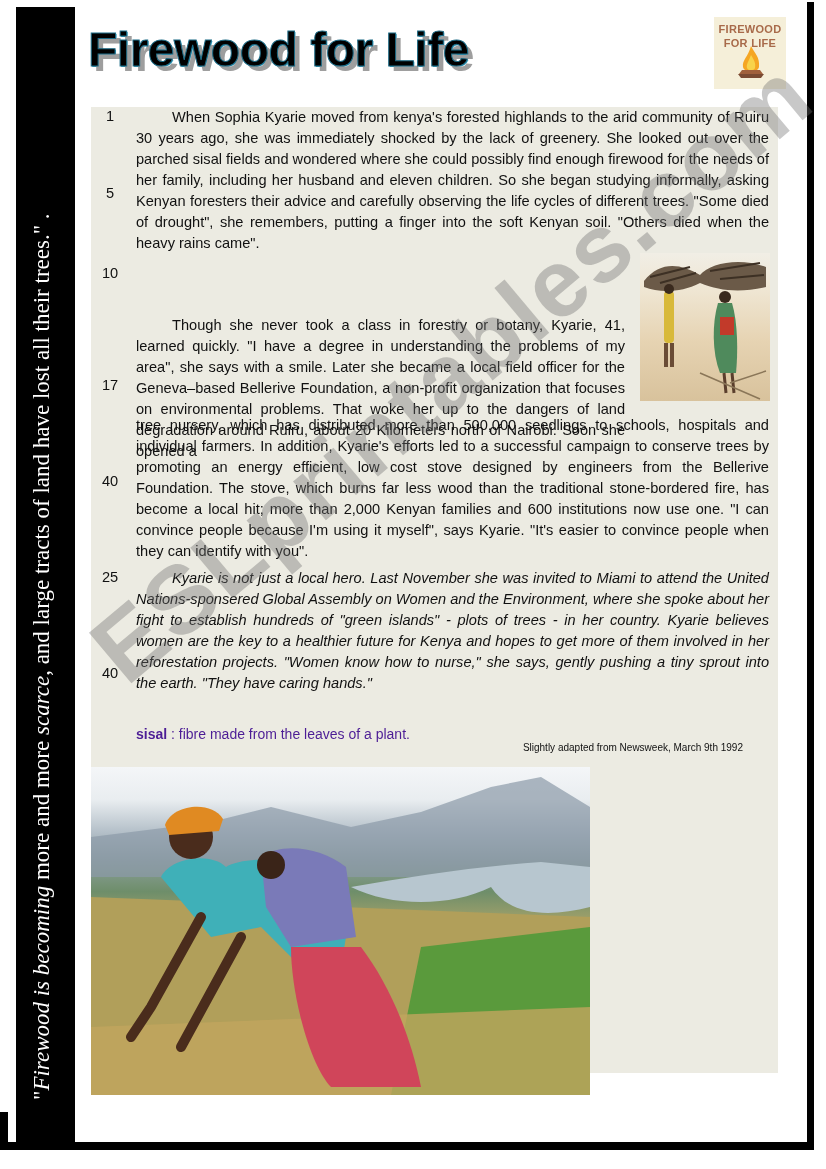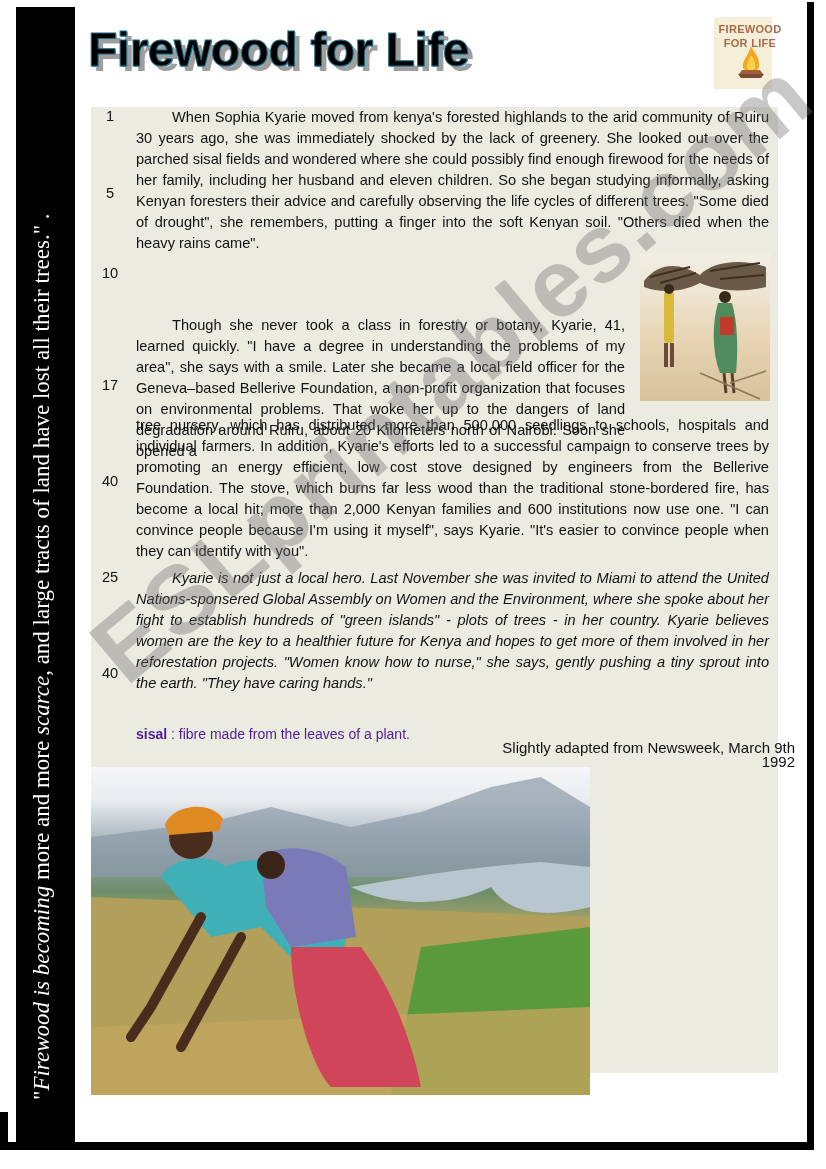--- a/index.html
+++ b/index.html
@@ -26,21 +26,21 @@
   .title {
     position: absolute; left: 88px; top: 10px;
     font-family: "Liberation Sans", sans-serif; font-weight: bold;
     font-size: 48px; line-height: 80px; color: #000; letter-spacing: -0.5px;
     text-shadow: 5px 5px 0 #9e9e9e, 1px 1px 0 #3aa0c0;
     -webkit-text-stroke: 1px #1c6b86;
     margin: 0;
   }
 
   
-  .logo { position: absolute; left: 714px; top: 17px; width: 58px; height: 72px; background: #f5efd9; }
+  .logo { position: absolute; left: 714px; top: 17px; width: 72px; height: 72px; background: #f5efd9; }
   .logo-text { position: absolute; left: 0; width: 72px; text-align: center; font-family: "Liberation Sans", sans-serif; font-size: 11px; font-weight: bold; color: #a86a4a; line-height: 13px; letter-spacing: 0.3px; }
   .logo-t1 { top: 6px; }
   .logo-t2 { top: 20px; }
   .flame { position: absolute; left: 22px; top: 28px; width: 30px; height: 34px; }
 
   
   .panel { position: absolute; left: 91px; top: 107px; width: 687px; height: 966px; background: #ecebe2; }
   .text {
     position: absolute; font-family: "Liberation Sans", sans-serif;
     font-size: 14.6px; line-height: 21px; color: #111; text-align: justify;
@@ -48,21 +48,21 @@
   .para1 { left: 136px; top: 107px; width: 633px; }
   .para2a { left: 136px; top: 280px; width: 489px; margin-top: 35px; }
   .para2b { left: 136px; top: 415px; width: 633px; }
   .para3 { left: 136px; top: 568px; width: 633px; font-style: italic; }
   .indent { display: inline-block; width: 36px; }
 
   .ln { position: absolute; left: 97px; width: 26px; font-size: 14.6px; line-height: 19.2px; color: #111; text-align: center; }
 
   .gloss { position: absolute; left: 136px; top: 725px; font-size: 14px; line-height: 18px; color: #4c1d95; }
   .gloss b { font-weight: bold; }
-  .source { position: absolute; left: 496px; top: 741px; width: 299px; text-align: right; font-size: 15px; line-height: 14px; color: #111; }
+  .source { position: absolute; left: 444px; top: 741px; width: 299px; text-align: right; font-size: 10px; line-height: 14px; color: #111; }
 
   
   .photo1 { position: absolute; left: 640px; top: 253px; width: 130px; height: 148px; overflow: hidden; background: linear-gradient(#f1eee5 0%, #efe6d3 25%, #e6d3b2 60%, #d8c29c 100%); }
   .photo2 { position: absolute; left: 91px; top: 767px; width: 499px; height: 328px; overflow: hidden;
     background: linear-gradient(180deg, #f4f6f8 0%, #e9edf0 10%, #b3bfc8 20%, #8ea0a0 28%, #6e8e6a 38%, #a7a36a 48%, #c4a860 62%, #9c9b4c 78%, #7a8a3d 100%); }
 
   
   .watermark {
     position: absolute; left: 70px; top: 620px;
     transform-origin: 0 0; transform: rotate(-40deg);

